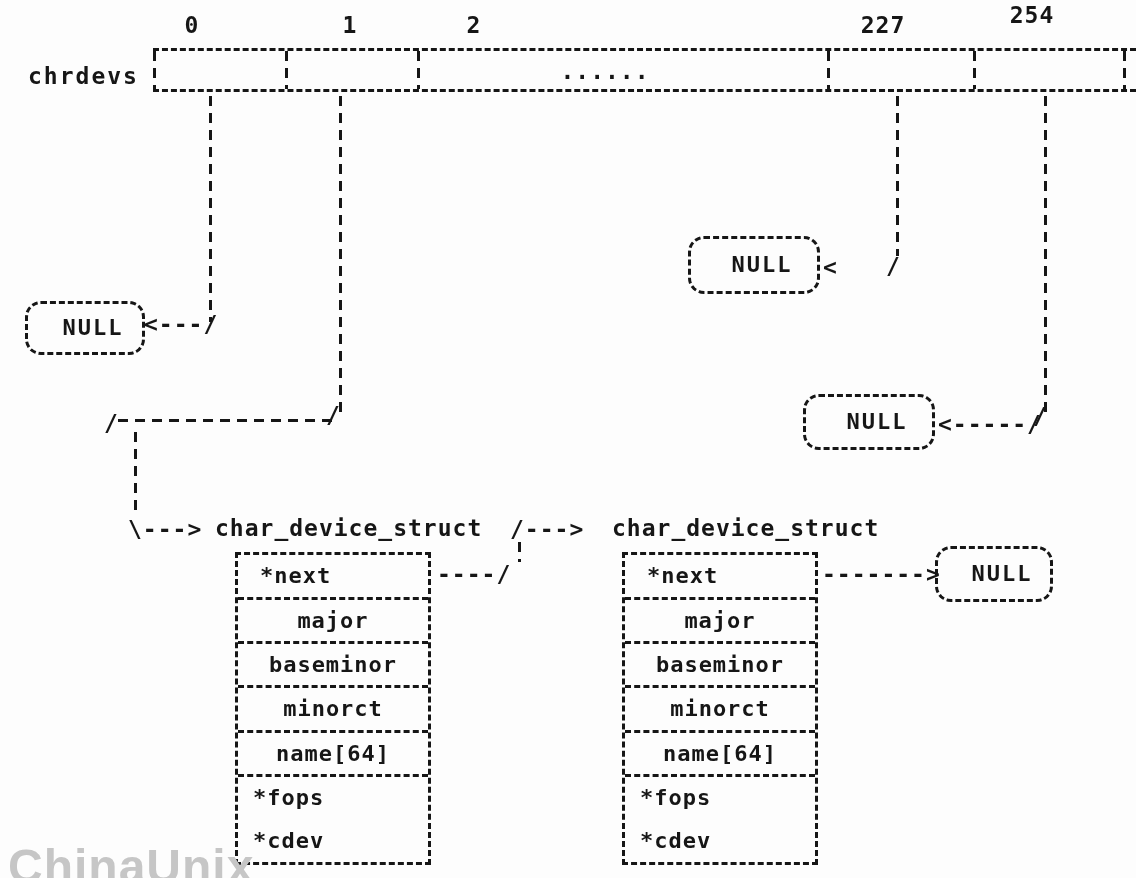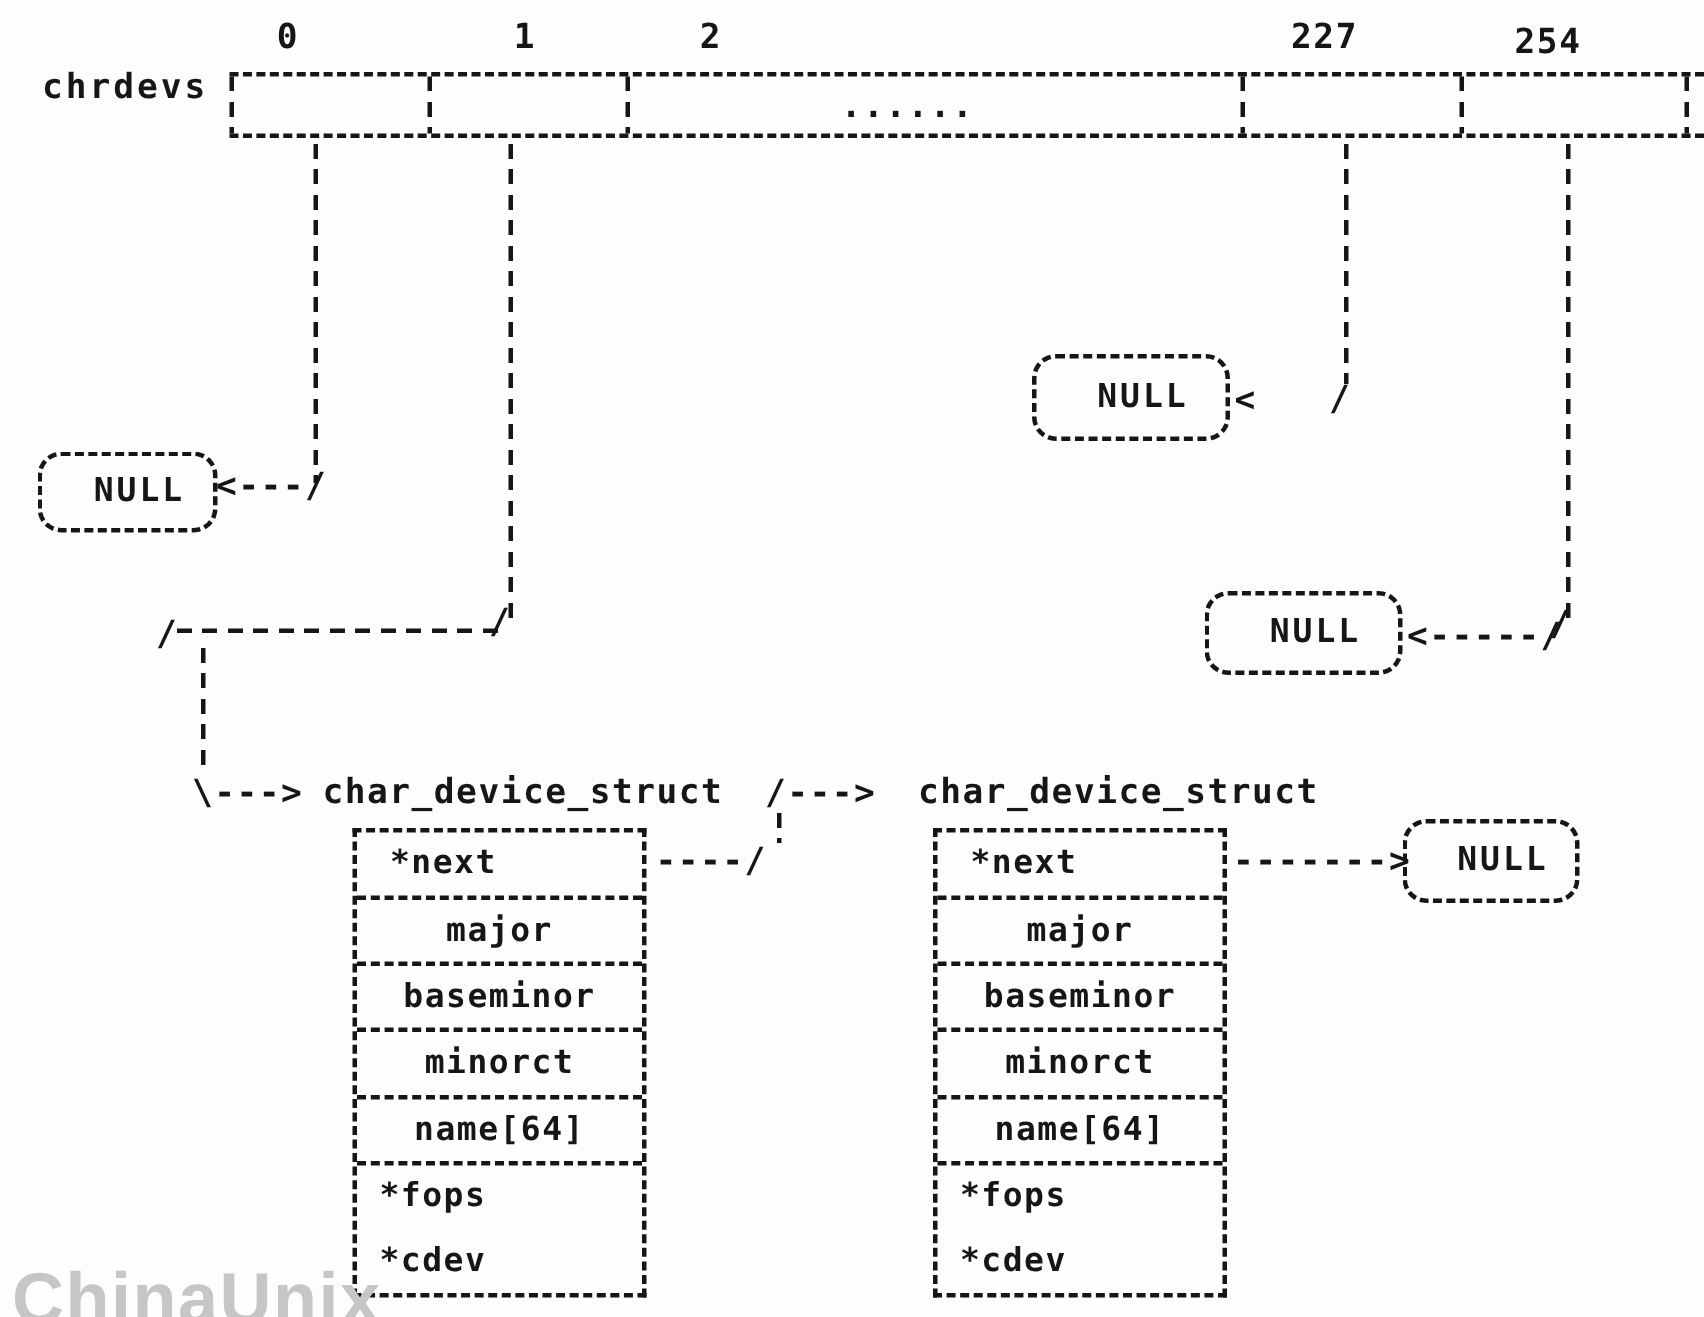--- a/index.html
+++ b/index.html
@@ -75,27 +75,27 @@
     font:700 48px/1 "Liberation Sans", sans-serif;
     color:var(--watermark);
     letter-spacing:1px;
   }
 </style>
 </head>
 <body>
 
 <div id="page">
 
-  <div class="mono" style="left:28px;top:46px;letter-spacing:2px;">chrdevs</div>
+  <div class="mono" style="left:28px;top:64px;letter-spacing:2px;">chrdevs</div>
 
   <div class="mono center-x" style="left:192px;top:13px;">0</div>
   <div class="mono center-x" style="left:350px;top:13px;">1</div>
   <div class="mono center-x" style="left:474px;top:13px;">2</div>
   <div class="mono center-x" style="left:883px;top:13px;">227</div>
-  <div class="mono center-x" style="left:1032px;top:16px;">254</div>
+  <div class="mono center-x" style="left:1032px;top:3px;">254</div>
 
   <div class="array-box">
     <div class="line-v sep" style="left:0;"></div>
     <div class="line-v sep" style="left:132px;"></div>
     <div class="line-v sep" style="left:264px;"></div>
     <div class="line-v sep" style="left:674px;"></div>
     <div class="line-v sep" style="left:820px;"></div>
     <div class="line-v sep" style="left:970px;"></div>
     <div class="mono center-x" style="left:452px;top:8px;position:absolute;">......</div>
   </div>

